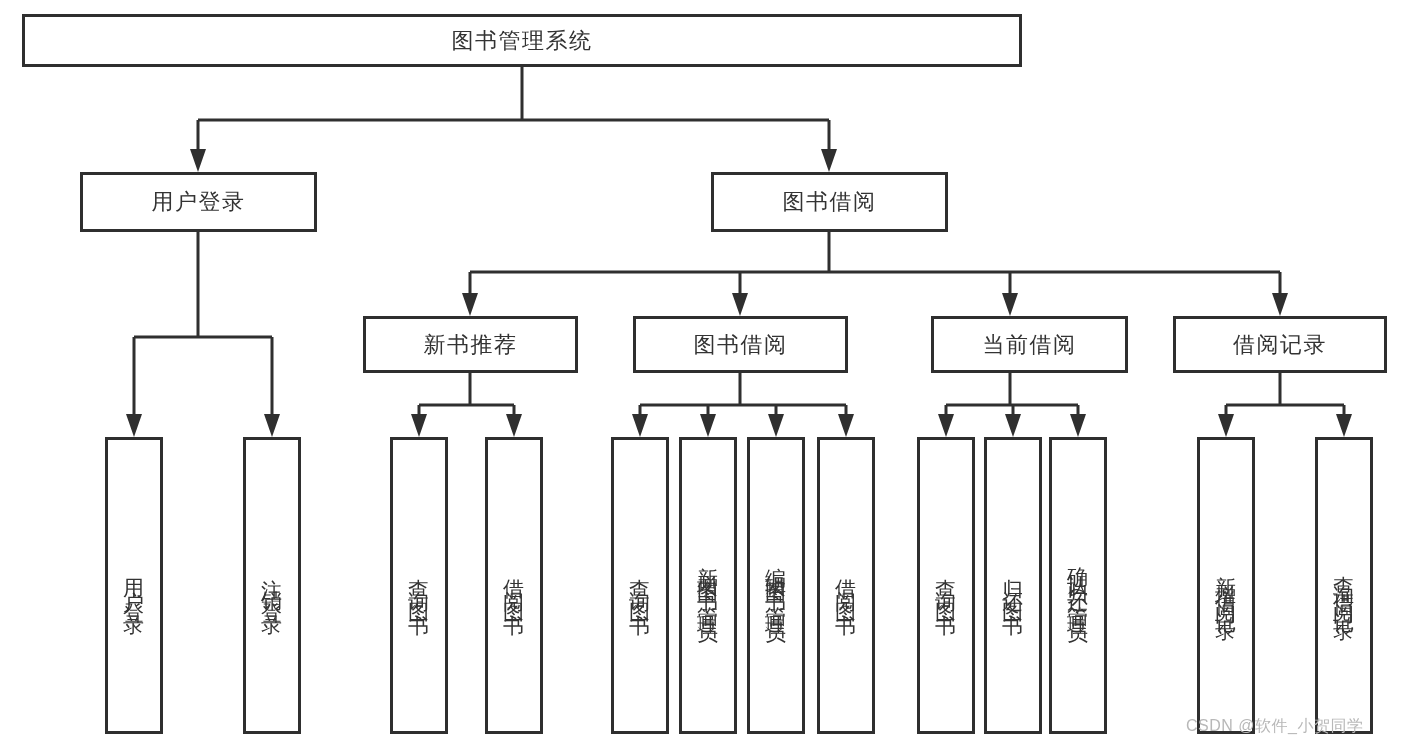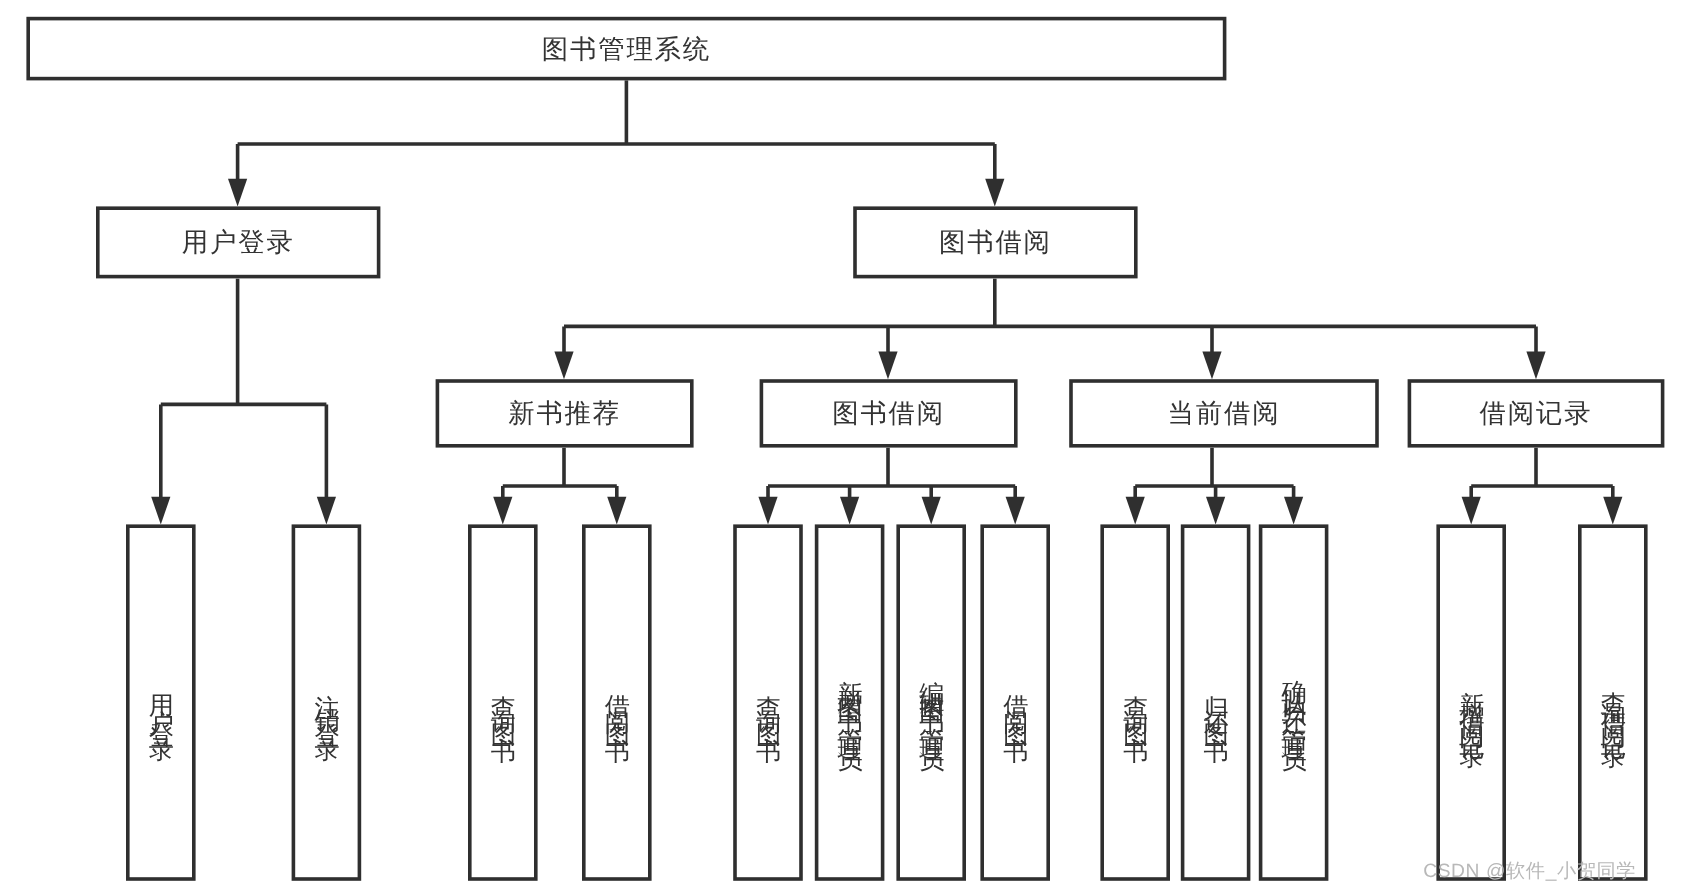--- a/index.html
+++ b/index.html
@@ -116,21 +116,21 @@
   <div class="box lvl2 h-box" style="left:711px">
     <span>图书借阅</span>
   </div>
 
   <div class="box lvl3 h-box" style="left:633px;width:215px">
     <span>图书借阅</span>
   </div>
   <div class="box lvl3 h-box" style="left:363px;width:215px">
     <span>新书推荐</span>
   </div>
-  <div class="box lvl3 h-box" style="left:891px;width:258px">
+  <div class="box lvl3 h-box" style="left:931px;width:197px">
     <span>当前借阅</span>
   </div>
   <div class="box lvl3 h-box" style="left:1173px;width:214px">
     <span>借阅记录</span>
   </div>
 
   <div class="box leaf" style="left:105px">
     <span class="vtext">用户登录</span>
   </div>
   <div class="box leaf" style="left:243px">

